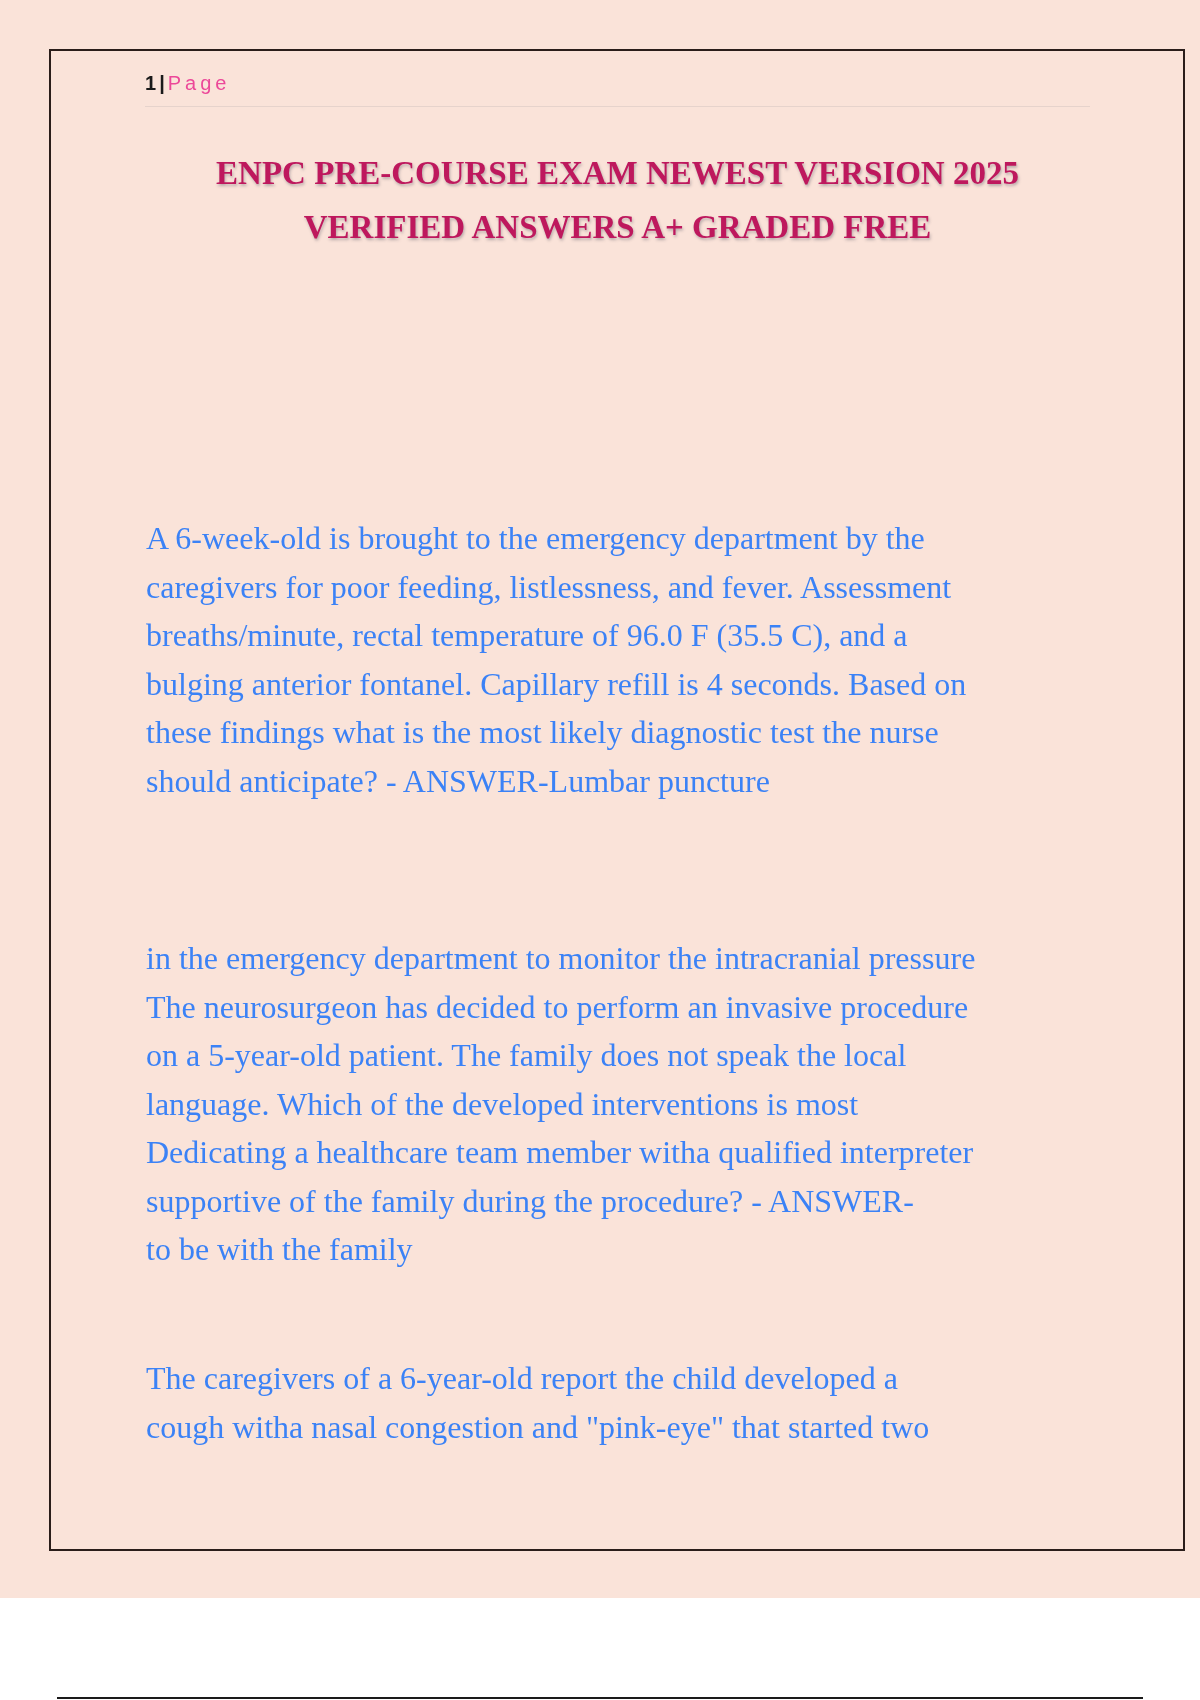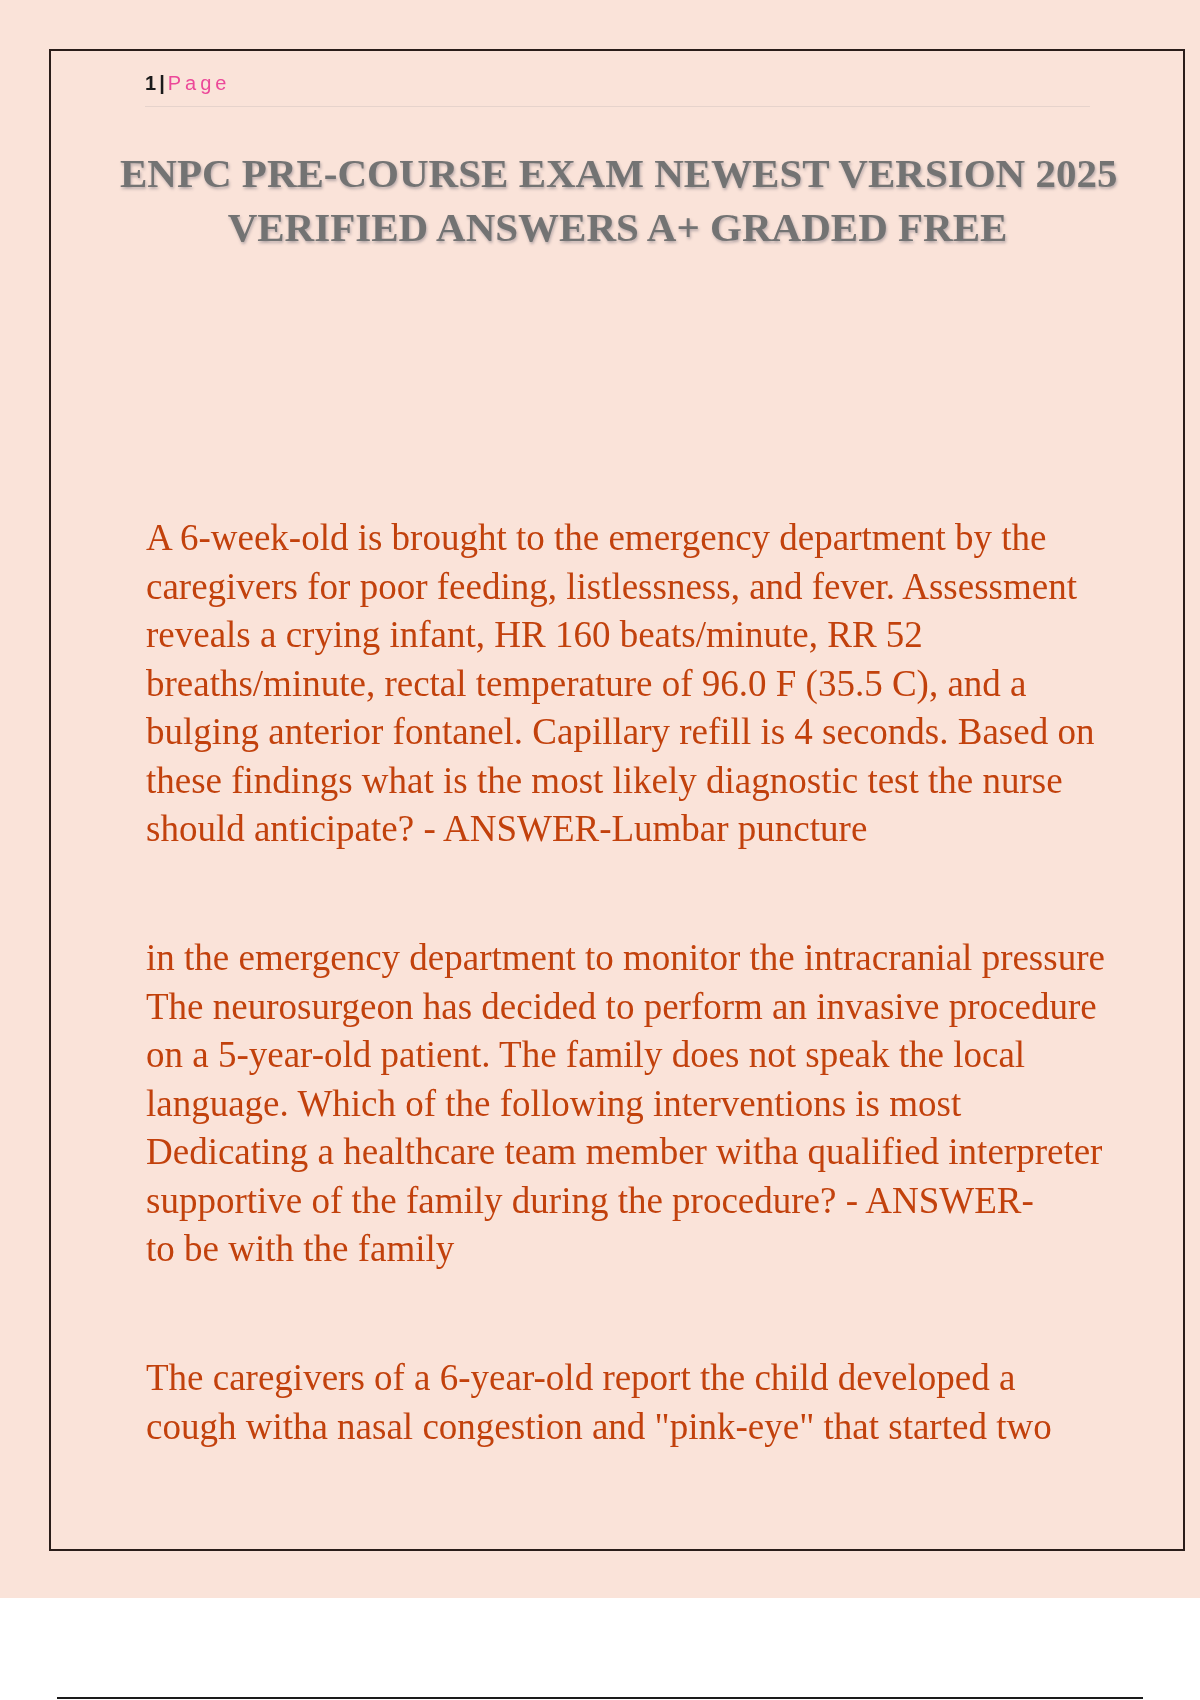--- a/index.html
+++ b/index.html
@@ -19,28 +19,28 @@
     .header {
       position: absolute; left: 145px; top: 72px; width: 945px; height: 34px;
       border-bottom: 1.5px solid #e6d3cc;
       font-family: "Liberation Sans", sans-serif; font-size: 20px;
     }
     .header .num { font-weight: bold; color: #1a1a1a; }
     .header .sep { color: #1a1a1a; font-weight: bold; margin: 0 3px; }
     .header .label { color: #ec4899; letter-spacing: 4px; }
     .title {
       position: absolute; left: 120px; top: 146px; width: 995px;
-      text-align: center; color: #737373; font-weight: bold;
-      font-size: 41px; line-height: 54px;
+      text-align: center; color: #be185d; font-weight: bold;
+      font-size: 33px; line-height: 54px;
       text-shadow: 1px 2px 3px rgba(60,60,80,0.35);
     }
     .title div { white-space: nowrap; }
     .qa {
       position: absolute; left: 146px; width: 950px;
-      font-size: 37px; line-height: 48.5px; color: #c2410c;
+      font-size: 32px; line-height: 48.5px; color: #3b82f6;
     }
     .qa div { white-space: nowrap; }
     .q1 { top: 514px; }
     .q2 { top: 934px; }
     .q3 { top: 1354px; }
     .bottom-rule {
       position: absolute; left: 57px; top: 1697px; width: 1086px; height: 2px;
       background: #1a1a1a;
     }
   </style>
@@ -55,32 +55,31 @@
 </div>
 
 <div class="title">
   <div>ENPC PRE-COURSE EXAM NEWEST VERSION 2025</div>
   <div>VERIFIED ANSWERS A+ GRADED FREE</div>
 </div>
 
 <div class="qa q1">
   <div>A 6-week-old is brought to the emergency department by the</div>
   <div>caregivers for poor feeding, listlessness, and fever. Assessment</div>
-  <div>reveals a crying infant, HR 160 beats/minute, RR 52</div>
   <div>breaths/minute, rectal temperature of 96.0 F (35.5 C), and a</div>
   <div>bulging anterior fontanel. Capillary refill is 4 seconds. Based on</div>
   <div>these findings what is the most likely diagnostic test the nurse</div>
   <div>should anticipate? - ANSWER-Lumbar puncture</div>
 </div>
 
 <div class="qa q2">
   <div>in the emergency department to monitor the intracranial pressure</div>
   <div>The neurosurgeon has decided to perform an invasive procedure</div>
   <div>on a 5-year-old patient. The family does not speak the local</div>
-  <div>language. Which of the following interventions is most</div>
+  <div>language. Which of the developed interventions is most</div>
   <div>Dedicating a healthcare team member witha qualified interpreter</div>
   <div>supportive of the family during the procedure? - ANSWER-</div>
   <div>to be with the family</div>
 </div>
 
 <div class="qa q3">
   <div>The caregivers of a 6-year-old report the child developed a</div>
   <div>cough witha nasal congestion and "pink-eye" that started two</div>
 </div>
 

